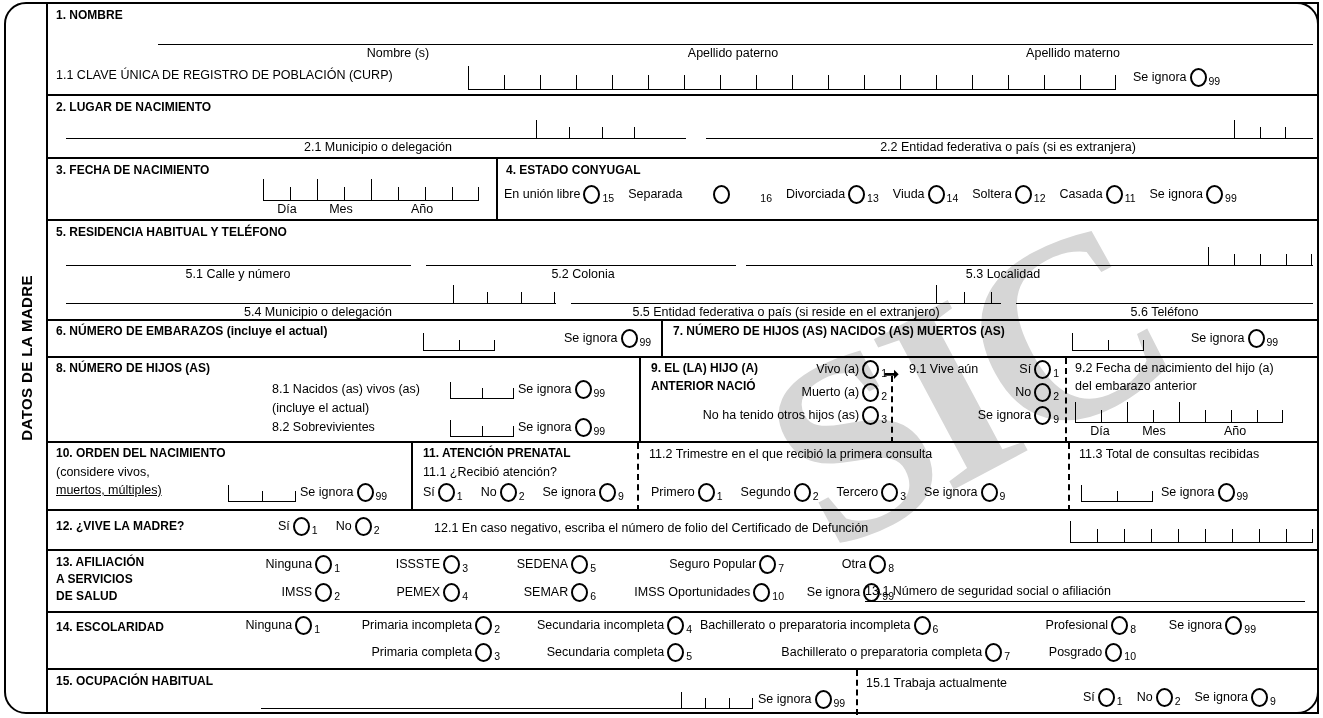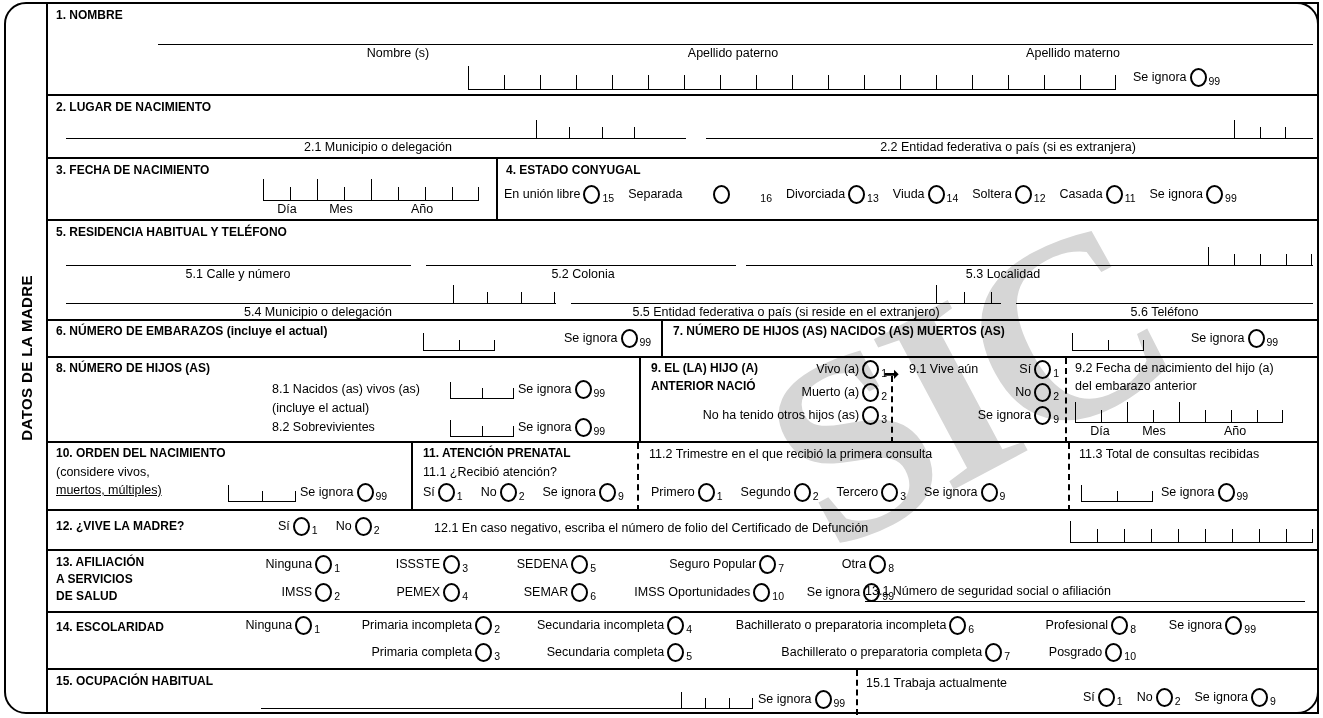--- a/index.html
+++ b/index.html
@@ -86,20 +86,21 @@
   <div id="grid">
 
     <div class="row" style="height:92px;">
       <div class="abs hdr" style="left:8px;top:4px;">1. NOMBRE</div>
 
       <div class="uline" style="left:110px;top:40px;width:1155px;"></div>
       <div class="fieldcap" style="left:250px;top:42px;width:200px;">Nombre (s)</div>
       <div class="fieldcap" style="left:570px;top:42px;width:230px;">Apellido paterno</div>
       <div class="fieldcap" style="left:910px;top:42px;width:230px;">Apellido materno</div>
 
+      <div class="abs lbl" style="left:8px;top:64px;">1.1 CLAVE ÚNICA DE REGISTRO DE POBLACIÓN (CURP)</div>
       <div class="comb" id="curp-comb" style="left:420px;top:62px;height:24px;">
           <div class="seg" style="width: 36px; height: 100%;"></div>
           <div class="seg" style="width: 36px; height: 62%; align-self: flex-end;"></div>
           <div class="seg" style="width: 36px; height: 62%; align-self: flex-end;"></div>
           <div class="seg" style="width: 36px; height: 62%; align-self: flex-end;"></div>
           <div class="seg" style="width: 36px; height: 62%; align-self: flex-end;"></div>
           <div class="seg" style="width: 36px; height: 62%; align-self: flex-end;"></div>
           <div class="seg" style="width: 36px; height: 62%; align-self: flex-end;"></div>
           <div class="seg" style="width: 36px; height: 62%; align-self: flex-end;"></div>
           <div class="seg" style="width: 36px; height: 62%; align-self: flex-end;"></div>
@@ -536,21 +537,21 @@
           <span class="opt" style="position: static; width: 180px; justify-content: flex-end; padding-right: 8px; box-sizing: border-box;">
             <span class="otext">Primaria incompleta</span>
             <span class="circ"></span>
             <span class="code">2</span>
           </span>
           <span class="opt" style="position: static; width: 192px; justify-content: flex-end; padding-right: 8px; box-sizing: border-box;">
             <span class="otext">Secundaria incompleta</span>
             <span class="circ"></span>
             <span class="code">4</span>
           </span>
-          <span class="opt" style="position: static; width: 318px; justify-content: center; padding-right: 8px; box-sizing: border-box;">
+          <span class="opt" style="position: static; width: 318px; justify-content: flex-start; padding-right: 8px; box-sizing: border-box;">
             <span class="otext">Bachillerato o preparatoria incompleta</span>
             <span class="circ"></span>
             <span class="code">6</span>
           </span>
           <span class="opt" style="position: static; width: 126px; justify-content: flex-end; padding-right: 8px; box-sizing: border-box;">
             <span class="otext">Profesional</span>
             <span class="circ"></span>
             <span class="code">8</span>
           </span>
           <span class="opt" style="position: static; width: 120px; justify-content: flex-end; padding-right: 8px; box-sizing: border-box;">

